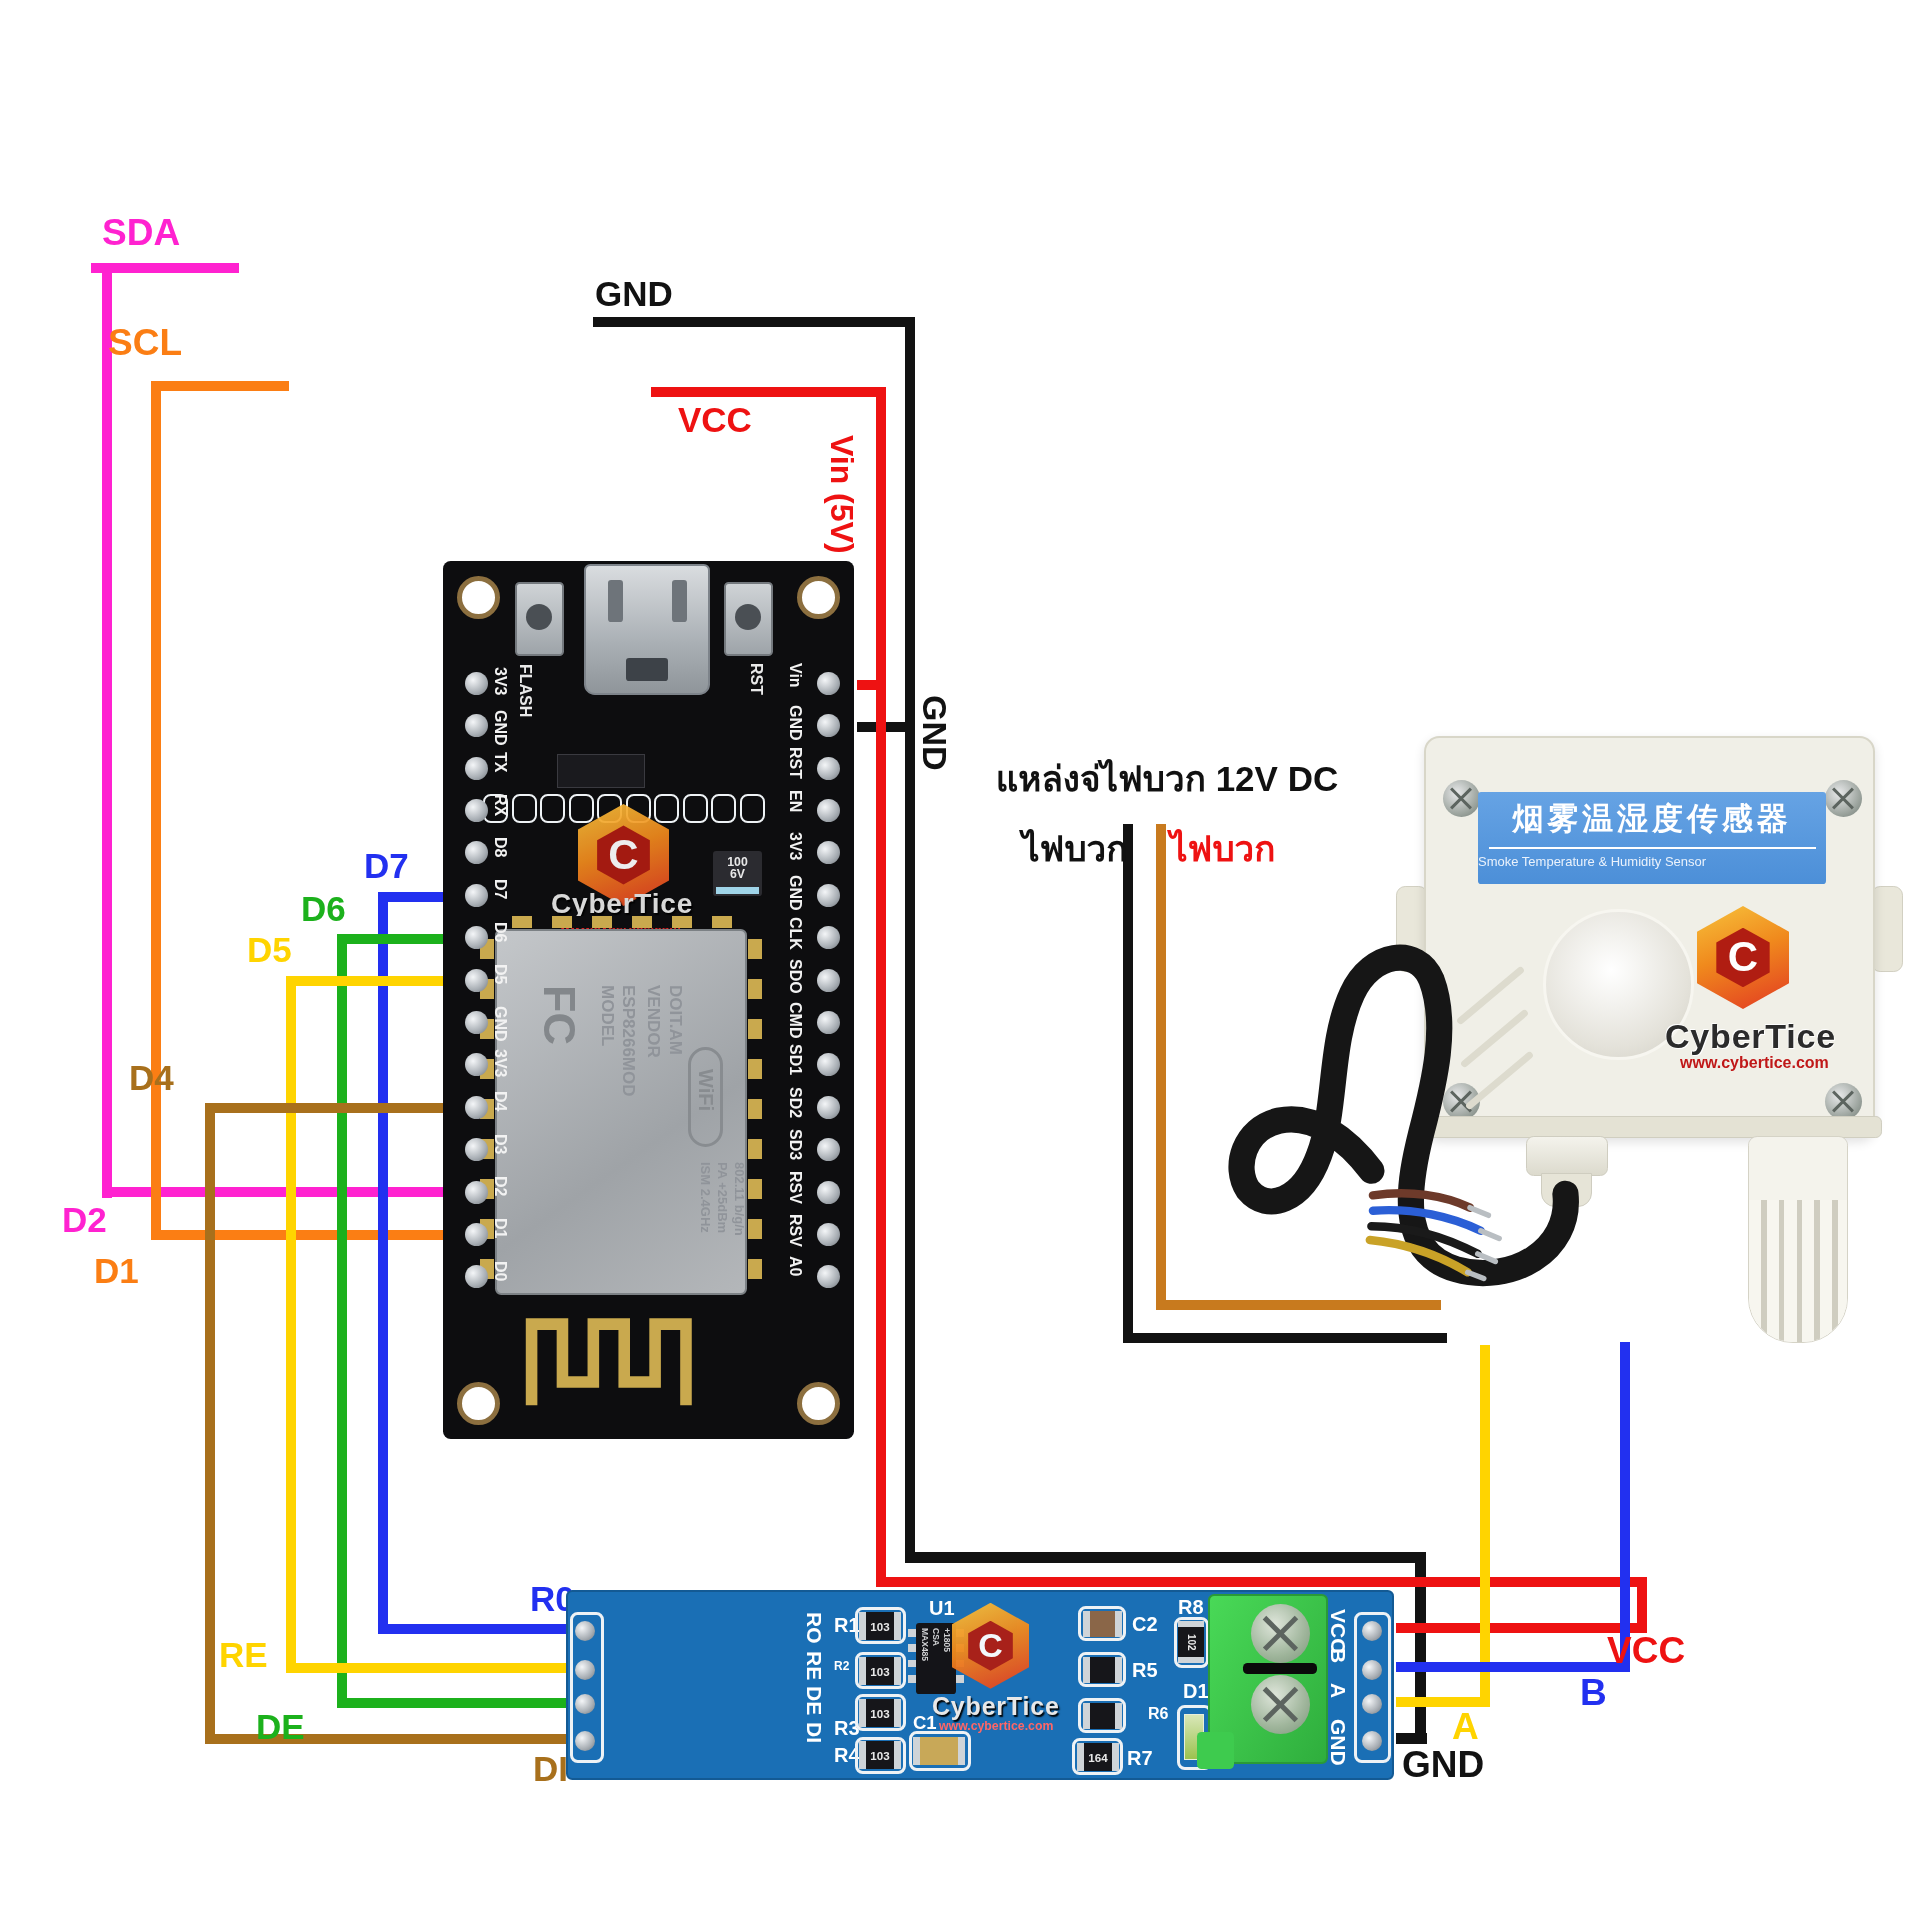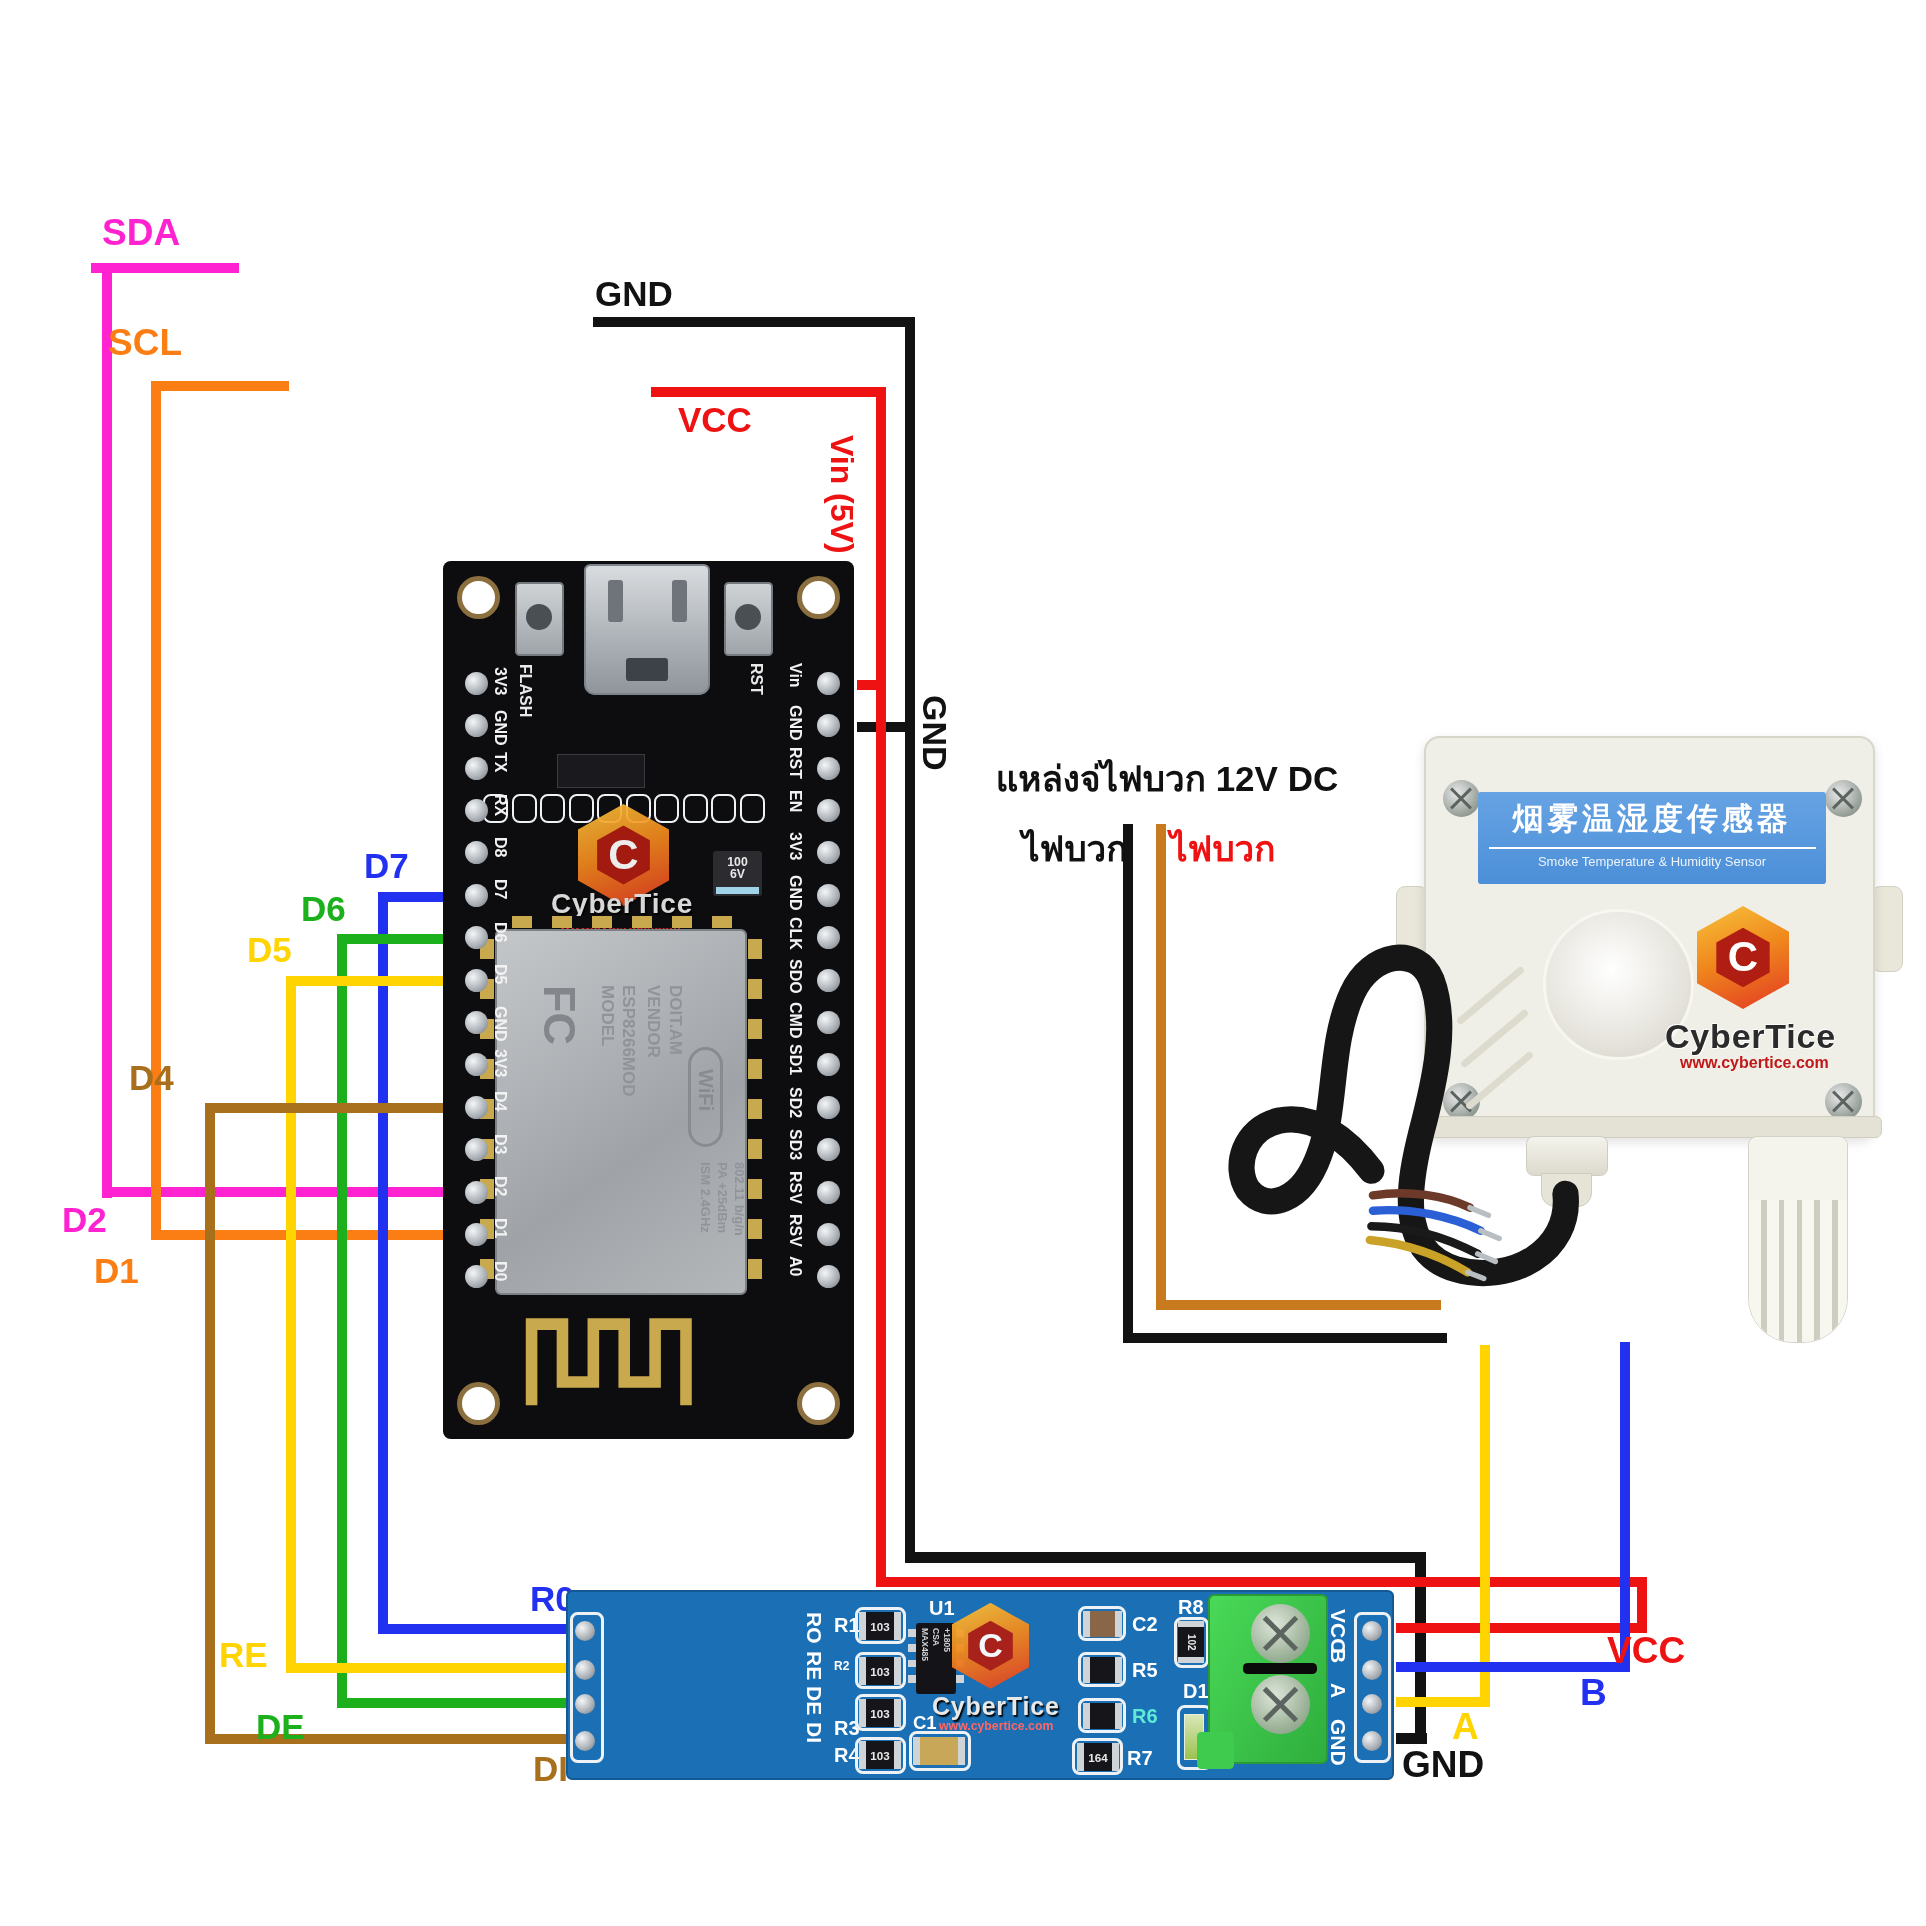--- a/index.html
+++ b/index.html
@@ -243,21 +243,21 @@
   <div style="position:absolute;left:1396px;top:886px;width:32px;height:86px;background:#e9e7da;border-radius:9.2px;border:1.5px solid #d2d0c2;box-sizing:border-box;"></div>
   <div style="position:absolute;left:1871px;top:886px;width:32px;height:86px;background:#e9e7da;border-radius:9.2px;border:1.5px solid #d2d0c2;box-sizing:border-box;"></div>
   <div style="position:absolute;left:1424px;top:736px;width:451px;height:401px;background:#f0efe7;border-radius:15.4px;border:2.3px solid #d8d6c8;box-sizing:border-box;box-shadow:0 4.6px 10.8px rgba(0,0,0,.12);">
     <div class="screw" style="left:17px;top:42px;width:37px;height:37px;"></div>
     <div class="screw" style="left:399px;top:42px;width:37px;height:37px;"></div>
     <div class="screw" style="left:17px;top:345px;width:37px;height:37px;"></div>
     <div class="screw" style="left:399px;top:345px;width:37px;height:37px;"></div>
     <div style="position:absolute;left:52px;top:54px;width:348px;height:92px;background:linear-gradient(180deg,#66a3e4,#4c8fd8);border-radius:3.1px;">
       <div class="lbl" style="left:0;top:10.8px;width:348px;text-align:center;font-size:31px;color:#fff;letter-spacing:3.9px;">烟雾温湿度传感器</div>
       <div style="position:absolute;left:10.8px;top:55px;width:327px;height:1.5px;background:#fff;"></div>
-      <div class="lbl" style="left:0;top:63px;width:348px;text-align:center;font-size:13px;color:#eaf2fc;font-weight:normal;">Smoke Temperature &amp; Humidity Sensor</div>
+      <div class="lbl" style="left:0;top:63px;width:348px;font-size:13px;color:#eaf2fc;font-weight:normal;">Smoke Temperature &amp; Humidity Sensor</div>
     </div>
 
     <div style="position:absolute;left:21.6px;top:254px;width:85px;height:7px;background:#dddbce;border-radius:3.9px;transform:rotate(-40deg);"></div>
     <div style="position:absolute;left:26px;top:297px;width:85px;height:7px;background:#dddbce;border-radius:3.9px;transform:rotate(-40deg);"></div>
     <div style="position:absolute;left:31px;top:339px;width:85px;height:7px;background:#dddbce;border-radius:3.9px;transform:rotate(-40deg);"></div>
 
     <div style="position:absolute;left:117px;top:171px;width:151px;height:151px;border-radius:50%;background:radial-gradient(circle at 45% 40%,#ffffff,#e4e2da 65%,#cfcdc2);border:3.1px solid #f7f6f0;box-sizing:border-box;"></div>
 
     <div class="hex" style="left:271px;top:168px;width:92px;height:103px;">
       <div class="hexin" style="font-size:42px;">C</div>
@@ -333,21 +333,21 @@
     <div class="lbl" style="left:371px;top:128px;font-size:12.3px;color:#ff6666;">www.cybertice.com</div>
 
     <div class="frame" style="left:510px;top:14px;width:48px;height:35px;"></div>
     <div class="smd" style="left:515px;top:18.5px;width:39px;height:26px;background:#8a6648;"></div>
     <div class="lbl" style="left:564px;top:21.6px;font-size:20px;color:#fff;">C2</div>
     <div class="frame" style="left:510px;top:60px;width:48px;height:35px;"></div>
     <div class="smd" style="left:515px;top:65px;width:39px;height:26px;"></div>
     <div class="lbl" style="left:564px;top:68px;font-size:20px;color:#fff;">R5</div>
     <div class="frame" style="left:510px;top:106px;width:48px;height:35px;"></div>
     <div class="smd" style="left:515px;top:111px;width:39px;height:26px;"></div>
-    <div class="lbl" style="left:564px;top:114px;font-size:20px;color:#5eead4;">R6</div>
+    <div class="lbl" style="left:580px;top:114px;font-size:16px;color:#ffffff;">R6</div>
     <div class="frame" style="left:504px;top:146px;width:51px;height:37px;"></div>
     <div class="smd" style="left:509px;top:151px;width:42px;height:28px;font-size:11.6px;">164</div>
     <div class="lbl" style="left:559px;top:156px;font-size:20px;color:#fff;">R7</div>
 
     <div class="lbl" style="left:610px;top:4.6px;font-size:20px;color:#fff;">R8</div>
     <div class="frame" style="left:606px;top:25px;width:35px;height:51px;"></div>
     <div class="smd" style="left:610px;top:29px;width:26px;height:42px;font-size:10px;border-left:none;border-right:none;border-top:6.2px solid #cfd4d8;border-bottom:6.2px solid #cfd4d8;writing-mode:vertical-rl;">102</div>
     <div class="lbl" style="left:615px;top:89px;font-size:20px;color:#fff;">D1</div>
     <div class="frame" style="left:609px;top:113px;width:35px;height:65px;"></div>
     <div style="position:absolute;left:616px;top:122px;width:20px;height:46px;background:linear-gradient(180deg,#d9e7b8,#9bc24e);border:1.5px solid #e8efda;box-sizing:border-box;"></div>

